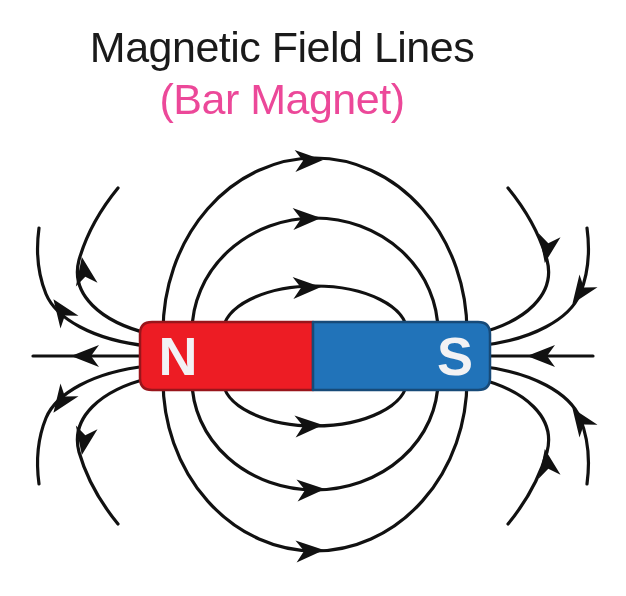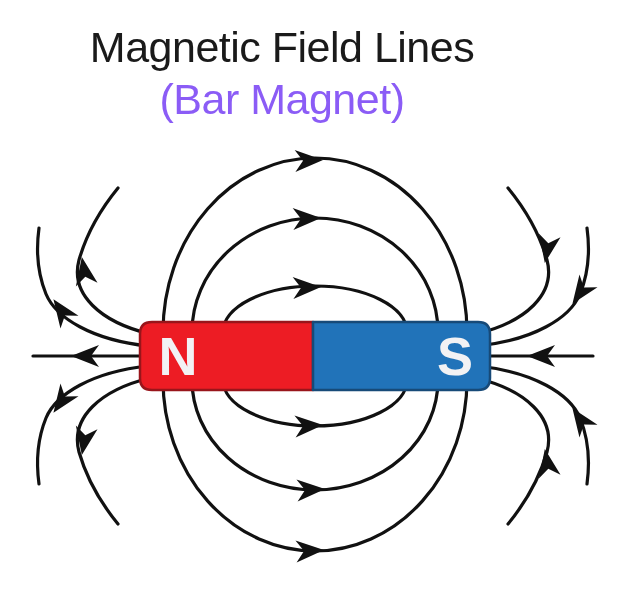--- a/index.html
+++ b/index.html
@@ -82,16 +82,16 @@
     <g stroke-width="2.5" stroke-linejoin="round">
       <path fill="#ED1C24" stroke="#99151B" d="M 313,322 L 152,322 Q 140,322 140,334 L 140,378 Q 140,390 152,390 L 313,390 Z"></path>
       <path fill="#2173B9" stroke="#174A78" d="M 313,322 L 478,322 Q 490,322 490,334 L 490,378 Q 490,390 478,390 L 313,390 Z"></path>
       <text class="pole-label" x="178" y="375" text-anchor="middle" fill="#F2F2F4" stroke="none">N</text>
       <text class="pole-label" x="455" y="375" text-anchor="middle" fill="#F2F2F4" stroke="none">S</text>
     </g>
   </svg>
 
   <div class="title-block">
     <div class="title-line1" style="color: rgb(26, 26, 26);">Magnetic Field Lines</div>
-    <div class="title-line2" style="color: #8b5cf6;">(Bar Magnet)</div>
+    <div class="title-line2" style="color: #ec4899;">(Bar Magnet)</div>
   </div>
 
 </div>
 
 </body></html>

